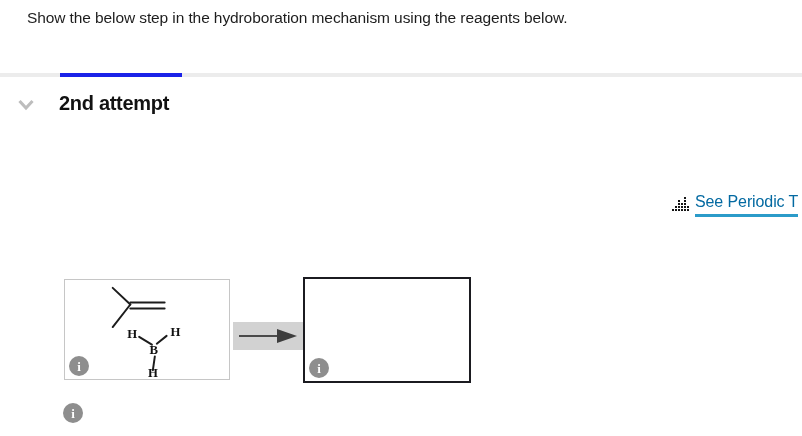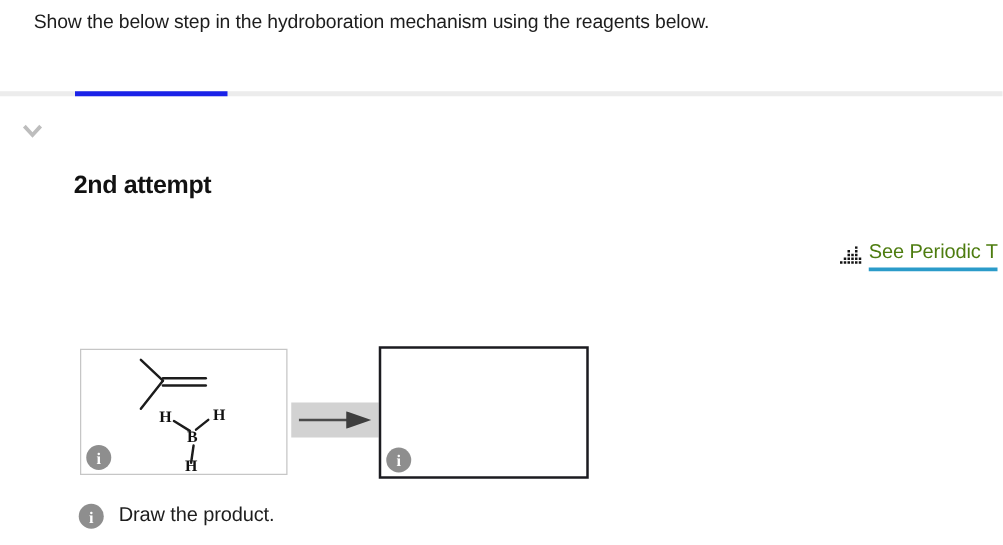--- a/index.html
+++ b/index.html
@@ -66,21 +66,20 @@
   .chevron-toggle svg { display: block; }
   .attempt-title {
     position: absolute;
     left: 59px;
     top: 0;
     font-size: 20px;
     font-weight: bold;
     color: #121212;
     letter-spacing: -0.3px;
     white-space: nowrap;
-    margin-top: 45px;
   }
 
   
   .periodic-link {
     position: absolute;
     left: 672px;
     top: 193px;
     display: flex;
     align-items: center;
     gap: 5px;
@@ -88,21 +87,21 @@
     white-space: nowrap;
   }
   .periodic-icon {
     width: 18px;
     height: 16px;
     flex: 0 0 auto;
     display: block;
   }
   .periodic-label {
     font-size: 16px;
-    color: #4d7c0f;
+    color: #0369a1;
     letter-spacing: -0.1px;
     border-bottom: 3px solid #2b9bc9;
     padding-bottom: 3px;
   }
 
   
   .scheme {
     position: absolute;
     left: 0;
     top: 0;
@@ -283,14 +282,13 @@
     </svg>
   </div>
 
   <div class="product-box">
     <div class="info-badge in-box-dark">i</div>
   </div>
 </div>
 
 <div class="hint-row">
   <div class="info-badge">i</div>
-  <div class="hint-text">Draw the product.</div>
 </div>
 
 </body></html>

